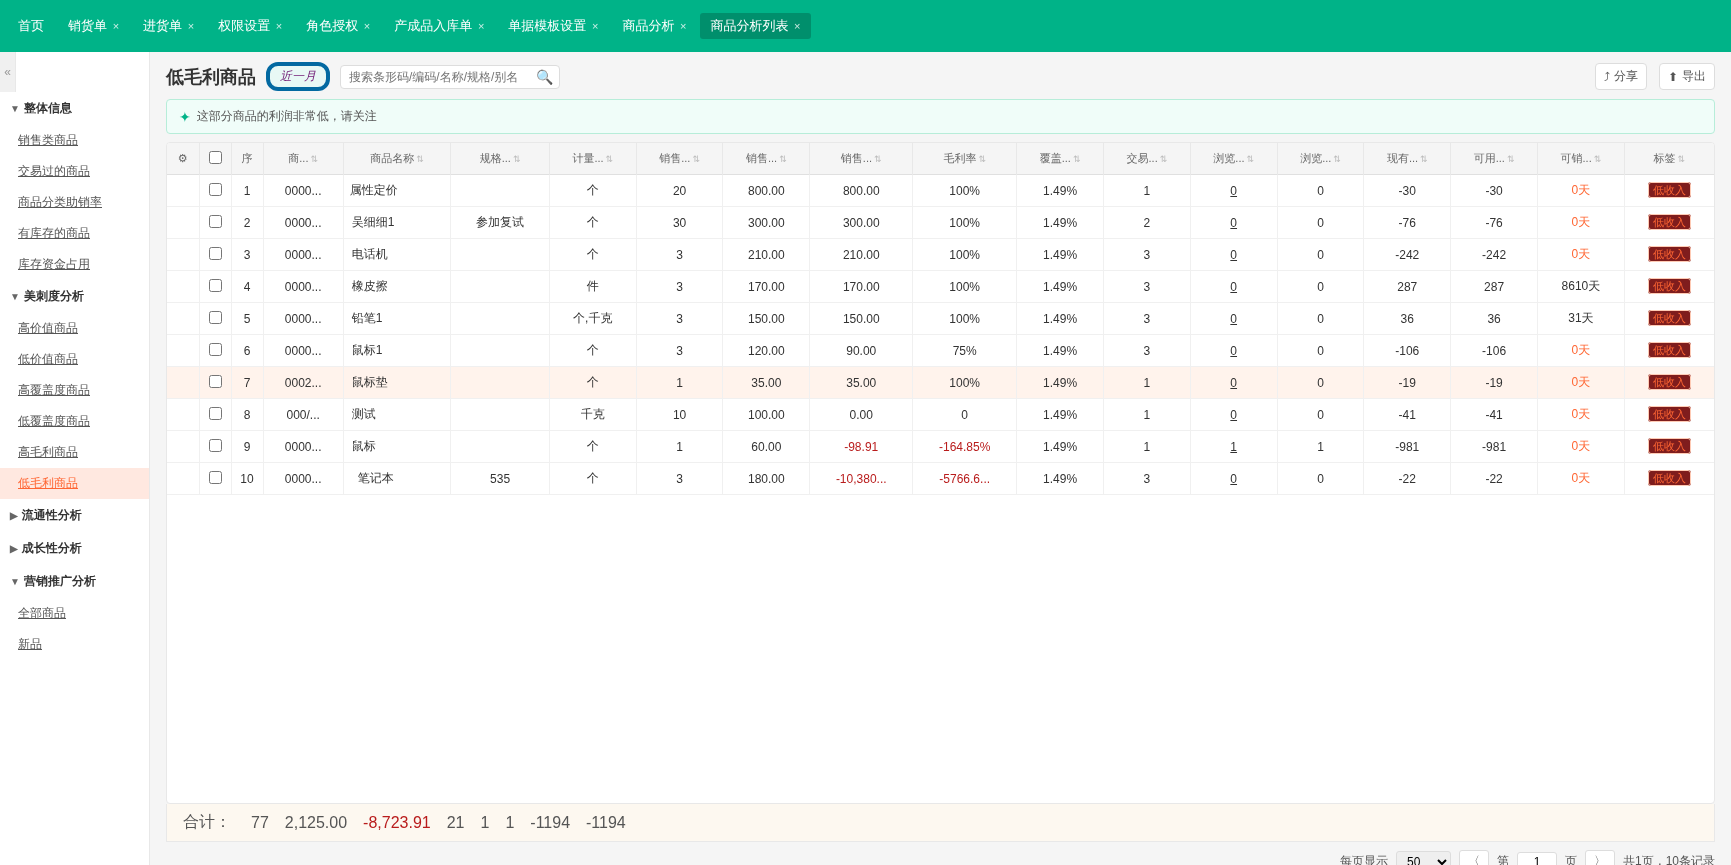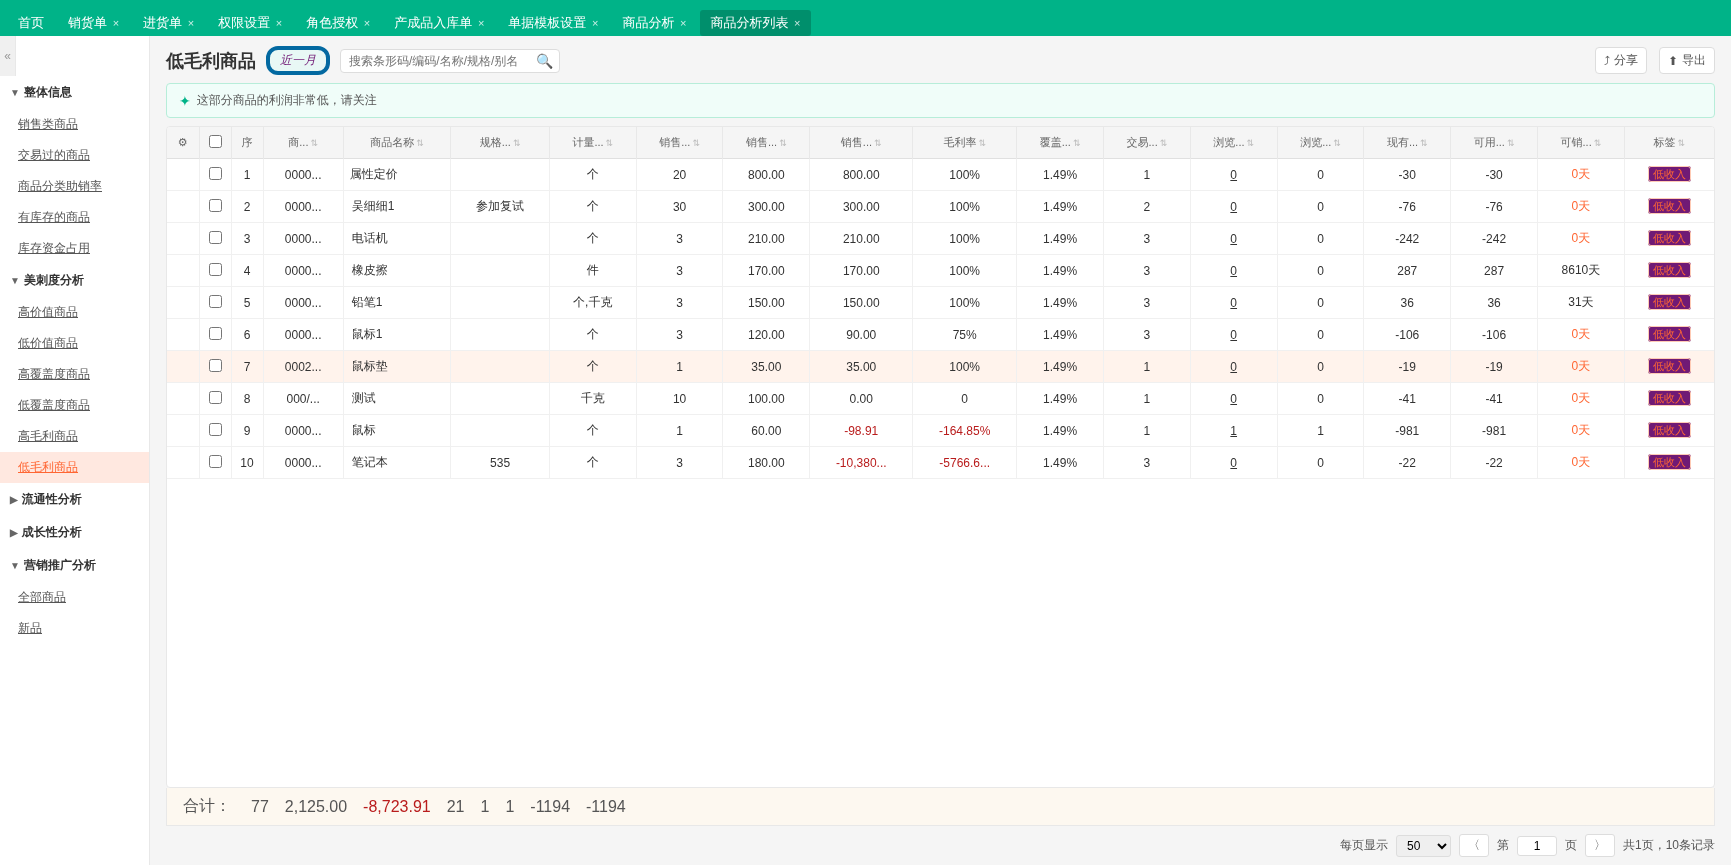--- a/index.html
+++ b/index.html
@@ -2,22 +2,22 @@
 <html><head>
   <meta charset="utf-8">
   <style>
     * { box-sizing: border-box; margin: 0; padding: 0; }
     body { font-family: 'Microsoft YaHei', Arial, sans-serif; font-size: 12px; background: #f5f5f5; color: #333; }
 
     
     .top-nav {
       background: #00b388;
       display: flex;
-      align-items: flex-end;
-      height: 36px;
+      align-items: center;
+      height: 52px;
       padding: 0 8px;
       gap: 4px;
     }
     .nav-item {
       color: #fff;
       padding: 4px 10px;
       cursor: pointer;
       border-radius: 3px;
       font-size: 13px;
       white-space: nowrap;
@@ -181,21 +181,21 @@
     tbody tr.highlighted { background: #fff3ec; }
     tbody td {
       padding: 7px 6px;
       text-align: center;
       border-right: 1px solid #f0f0f0;
       color: #333;
       white-space: nowrap;
     }
     tbody td:last-child { border-right: none; }
     .tag-badge {
-      background: #701a75;
+      background: #7f1d1d;
       color: #ff6633;
       border: 1px solid #ffcbb5;
       border-radius: 3px;
       padding: 1px 4px;
       font-size: 11px;
     }
     .red-text { color: #b91c1c; }
     .orange-text { color: #ff6633; }
     .underline { text-decoration: underline; cursor: pointer; }
 
@@ -600,21 +600,21 @@
       <td>-981</td>
       <td>-981</td>
       <td class="orange-text">0天</td>
       <td><span class="tag-badge">低收入</span></td>
     </tr>
             <tr>
       <td></td>
       <td><input type="checkbox" style=""></td>
       <td>10</td>
       <td>0000...</td>
-      <td style="text-align:left; padding-left:8px;">笔记本</td>
+      <td style="text-align:left; padding-left:14px;">笔记本</td>
       <td>535</td>
       <td>个</td>
       <td>3</td>
       <td>180.00</td>
       <td class="red-text">-10,380...</td>
       <td class="red-text">-5766.6...</td>
       <td>1.49%</td>
       <td>3</td>
       <td class="underline">0</td>
       <td>0</td>

